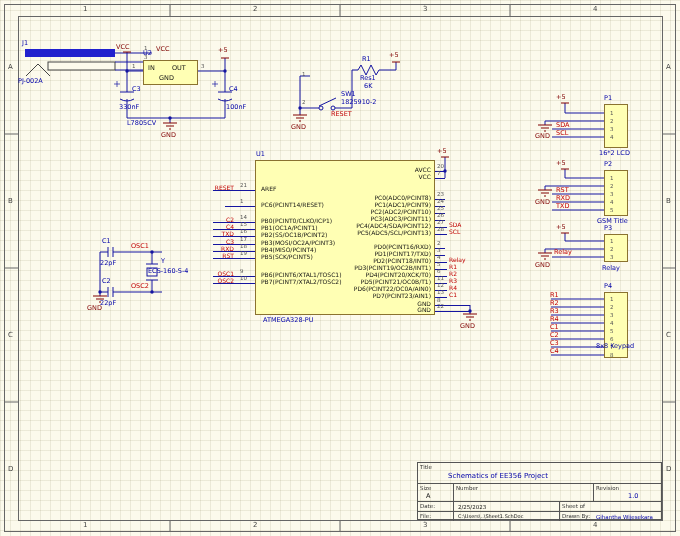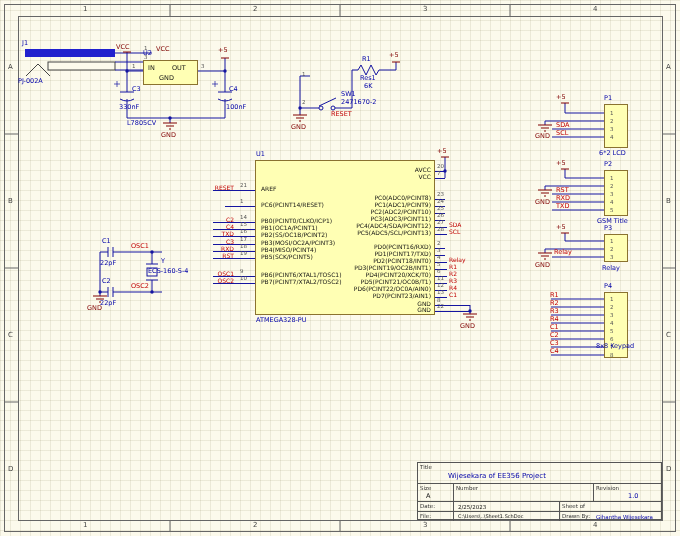--- a/index.html
+++ b/index.html
@@ -151,30 +151,30 @@
   <div class="t blue" style="left:119px;top:104px">330nF</div>
   <div class="t blue" style="left:229px;top:86px">C4</div>
   <div class="t blue" style="left:226px;top:104px">100nF</div>
   <div class="t blue" style="left:127px;top:120px">L7805CV</div>
   <div class="t pwr" style="left:161px;top:132px">GND</div>
 
   <div class="t pwr" style="left:291px;top:124px">GND</div>
   <div class="t gry" style="left:302px;top:71px">1</div>
   <div class="t gry" style="left:302px;top:99px">2</div>
   <div class="t blue" style="left:341px;top:91px">SW1</div>
-  <div class="t blue" style="left:341px;top:99px">2471670-2</div>
+  <div class="t blue" style="left:341px;top:99px">1825910-2</div>
   <div class="t red" style="left:331px;top:111px">RESET</div>
   <div class="t blue" style="left:362px;top:56px">R1</div>
   <div class="t blue" style="left:360px;top:75px">Res1</div>
   <div class="t blue" style="left:364px;top:83px">6K</div>
   <div class="t pwr" style="left:389px;top:52px">+5</div>
 
   <div class="t blue" style="left:256px;top:151px">U1</div>
   <div class="body" style="left:255px;top:160px;width:180px;height:155px"></div>
-  <div class="t blue" style="left:256px;top:317px">ATMEGA328-PU</div>
+  <div class="t blue" style="left:263px;top:317px">ATMEGA328-PU</div>
   <div class="t pwr" style="left:437px;top:148px">+5</div>
   <div class="t pwr" style="left:460px;top:323px">GND</div>
 
   <div class="lrow" style="top:185px">
       <span class="net">RESET</span>
       <span class="num">21</span>
       <i class="wire w2"></i>
       <span class="name">AREF</span>
     </div>
   <div class="lrow" style="top:201px">
@@ -343,21 +343,21 @@
   <div class="t pwr" style="left:556px;top:94px">+5</div>
   <div class="t blue" style="left:604px;top:95px">P1</div>
   <div class="body" style="left:604px;top:104px;width:24px;height:44px"></div>
   <div class="t gry" style="left:610px;top:110px">1</div>
   <div class="t gry" style="left:610px;top:118px">2</div>
   <div class="t gry" style="left:610px;top:126px">3</div>
   <div class="t gry" style="left:610px;top:134px">4</div>
   <div class="t pwr" style="left:535px;top:133px">GND</div>
   <div class="t red" style="left:556px;top:122px">SDA</div>
   <div class="t red" style="left:556px;top:130px">SCL</div>
-  <div class="t blue" style="left:599px;top:150px">6*2 LCD</div>
+  <div class="t blue" style="left:599px;top:150px">16*2 LCD</div>
 
   <div class="t pwr" style="left:556px;top:160px">+5</div>
   <div class="t blue" style="left:604px;top:161px">P2</div>
   <div class="body" style="left:604px;top:170px;width:24px;height:46px"></div>
   <div class="t gry" style="left:610px;top:175px">1</div>
   <div class="t gry" style="left:610px;top:183px">2</div>
   <div class="t gry" style="left:610px;top:191px">3</div>
   <div class="t gry" style="left:610px;top:199px">4</div>
   <div class="t gry" style="left:610px;top:207px">5</div>
   <div class="t pwr" style="left:535px;top:199px">GND</div>
@@ -392,21 +392,21 @@
   <div class="t gry" style="left:610px;top:320px">4</div>
   <div class="t gry" style="left:610px;top:328px">5</div>
   <div class="t gry" style="left:610px;top:336px">6</div>
   <div class="t gry" style="left:610px;top:344px">7</div>
   <div class="t gry" style="left:610px;top:352px">8</div>
   <div class="t blue" style="left:596px;top:343px">8x8 Keypad</div>
 
   <div id="titleblock">
     <div class="row r1" style="height:20px">
       <span class="lab">Title</span>
-      <span class="t blue" style="left:30px;top:10px;font-size:7px">Wijesekara of EE356 Project</span>
+      <span class="t blue" style="left:30px;top:10px;font-size:7px">Schematics of EE356 Project</span>
     </div>
     <div class="row r2" style="height:18px">
       <div class="cell" style="left:0;width:35px">
         <span class="lab">Size</span>
         <span class="t blk" style="left:8px;top:9px">A</span>
       </div>
       <div class="cell bl" style="left:35px;width:140px">
         <span class="lab">Number</span>
       </div>
       <div class="cell bl" style="left:175px;width:84px">

